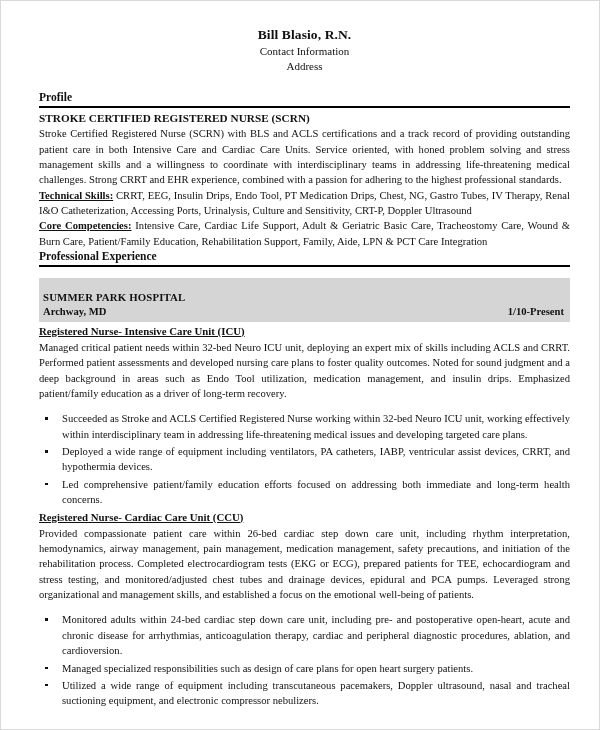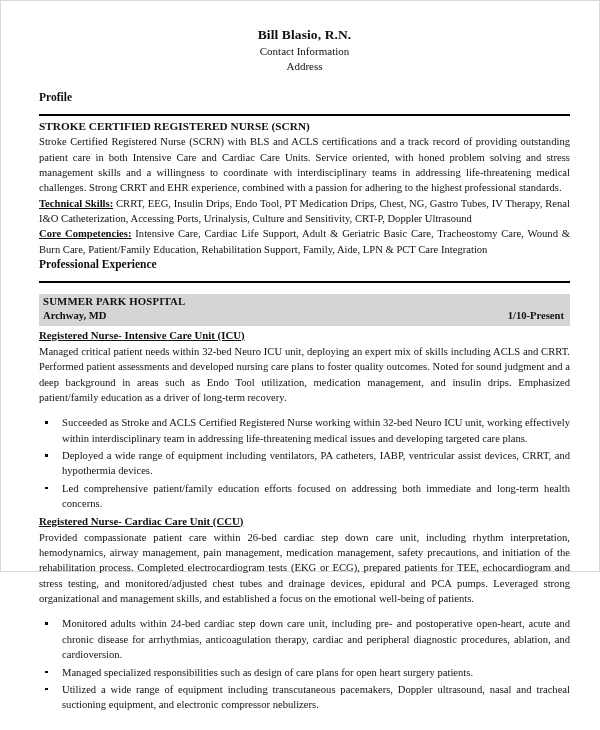--- a/index.html
+++ b/index.html
@@ -12,21 +12,21 @@
     width: 600px;
     height: 730px;
     font-family: "Liberation Serif", "DejaVu Serif", serif;
     color: #111111;
     overflow: hidden;
   }
   .page {
     position: relative;
     box-sizing: border-box;
     width: 600px;
-    height: 572px;
+    height: 730px;
     background: #ffffff;
     border: 1px solid #d9d9d9;
     border-bottom: 1px solid #d9d9d9;
     padding: 22px 31px 0 38px;
   }
   .doc-body {
     width: 531px;
   }
 
   
@@ -40,21 +40,21 @@
   .addr-line {
     font-size: 11px;
     line-height: 1.42;
   }
 
   
   .section-head {
     font-size: 11.5px;
     font-weight: bold;
     border-bottom: 2.4px solid #000;
-    padding-bottom: 9px;
+    padding-bottom: 1px;
     line-height: 1.3;
   }
   .section-profile { margin-top: 15px; }
   .section-experience { margin-top: 0; }
 
   .headline {
     font-size: 11.2px;
     font-weight: bold;
     letter-spacing: 0.05px;
     margin-top: 3px;
@@ -73,21 +73,21 @@
 
   .lbl {
     font-weight: bold;
     text-decoration: underline;
   }
 
   
   .employer-band {
     background: #d5d5d5;
     margin-top: 11px;
-    padding: 0 6px 3px 4px;
+    padding: 12px 6px 3px 4px;
     width: 531px;
     box-sizing: border-box;
   }
   .employer-name {
     font-size: 10.8px;
     font-weight: bold;
     letter-spacing: 0.15px;
     line-height: 1.35;
   }
   .employer-row {

